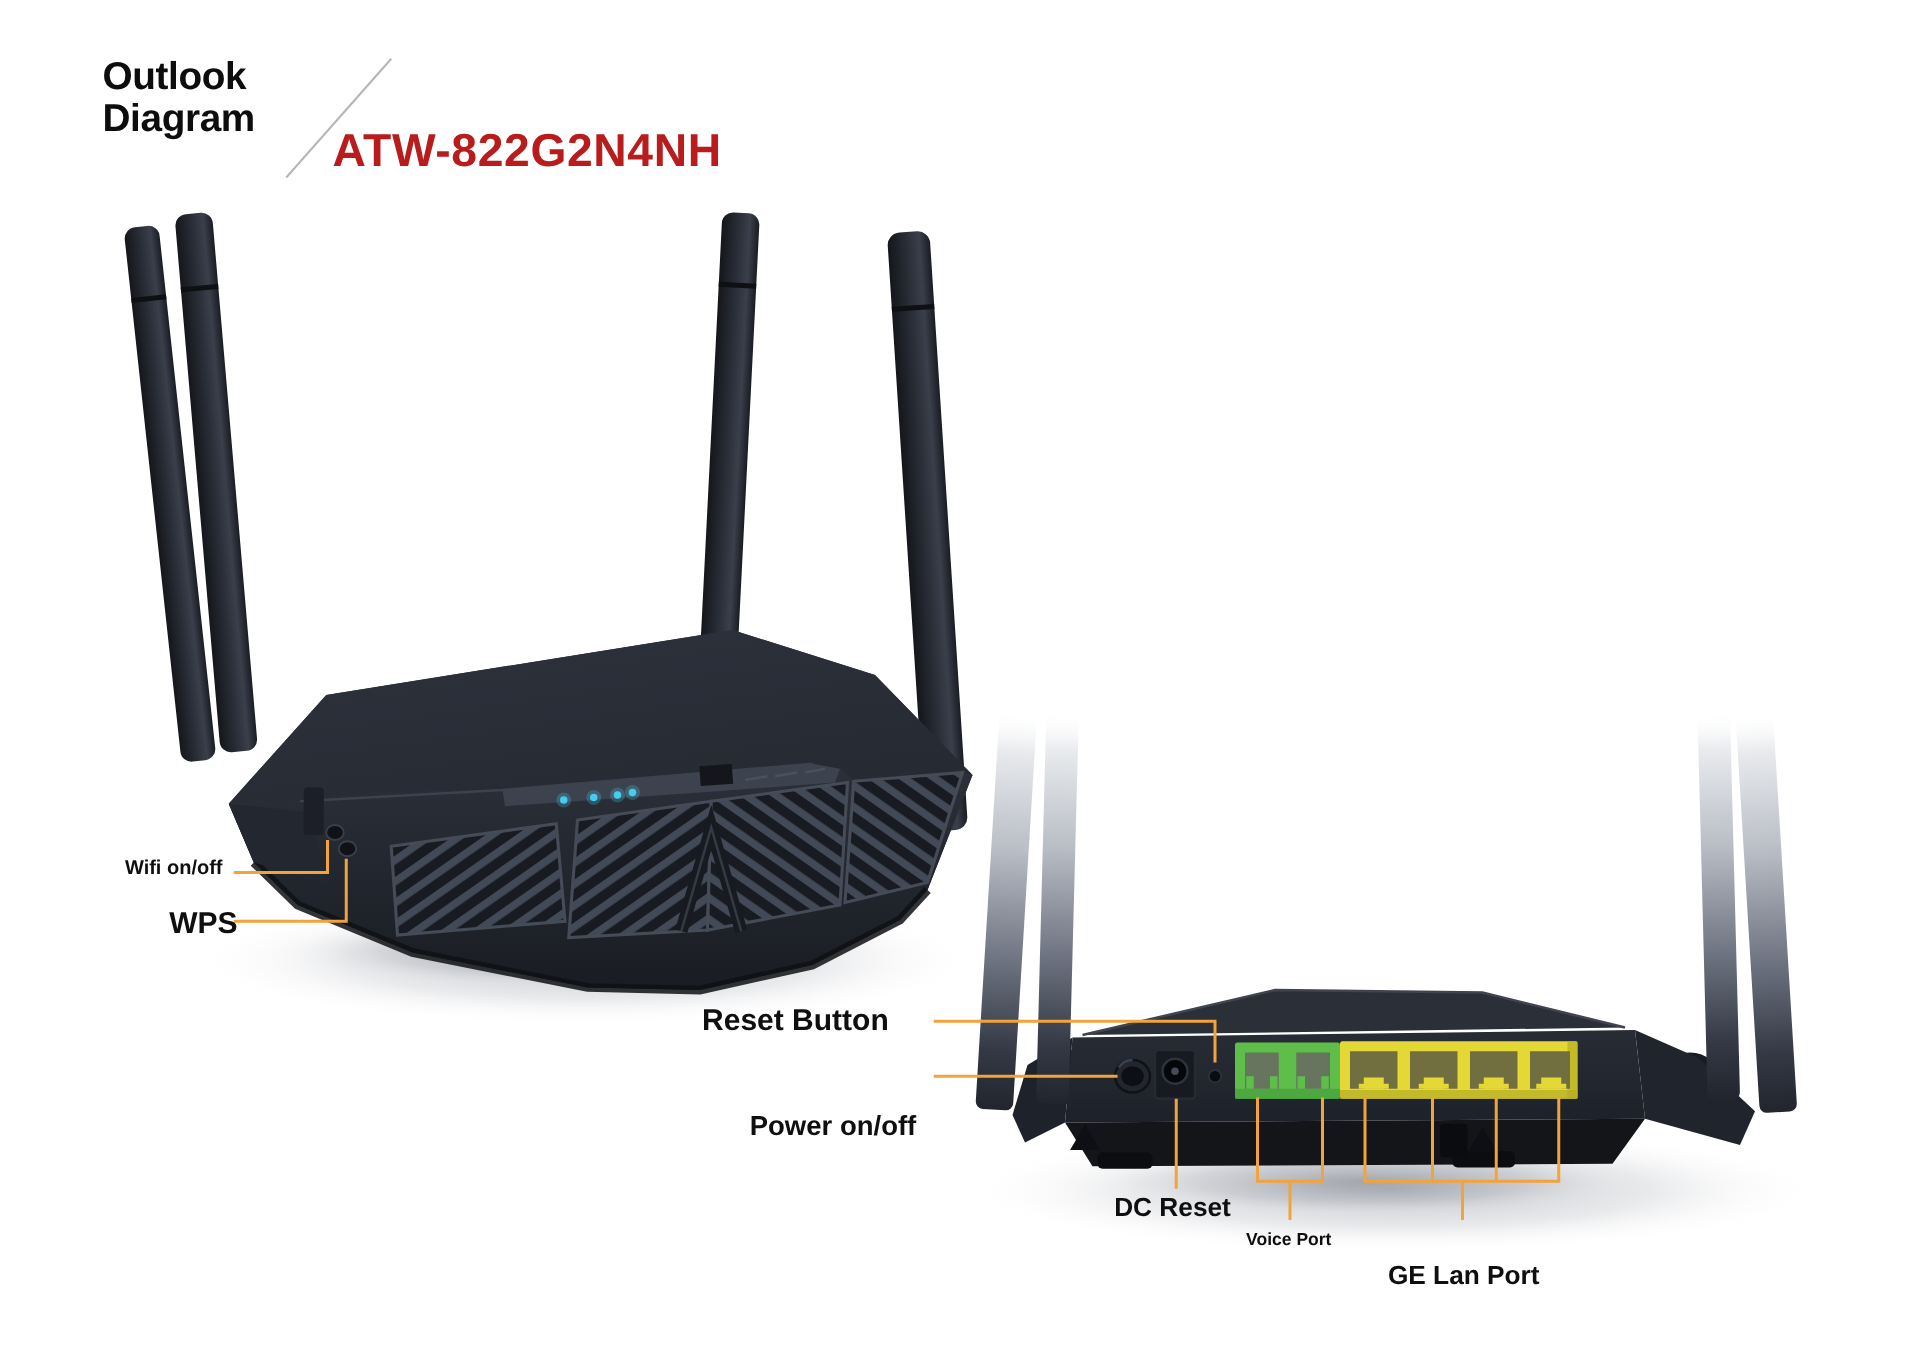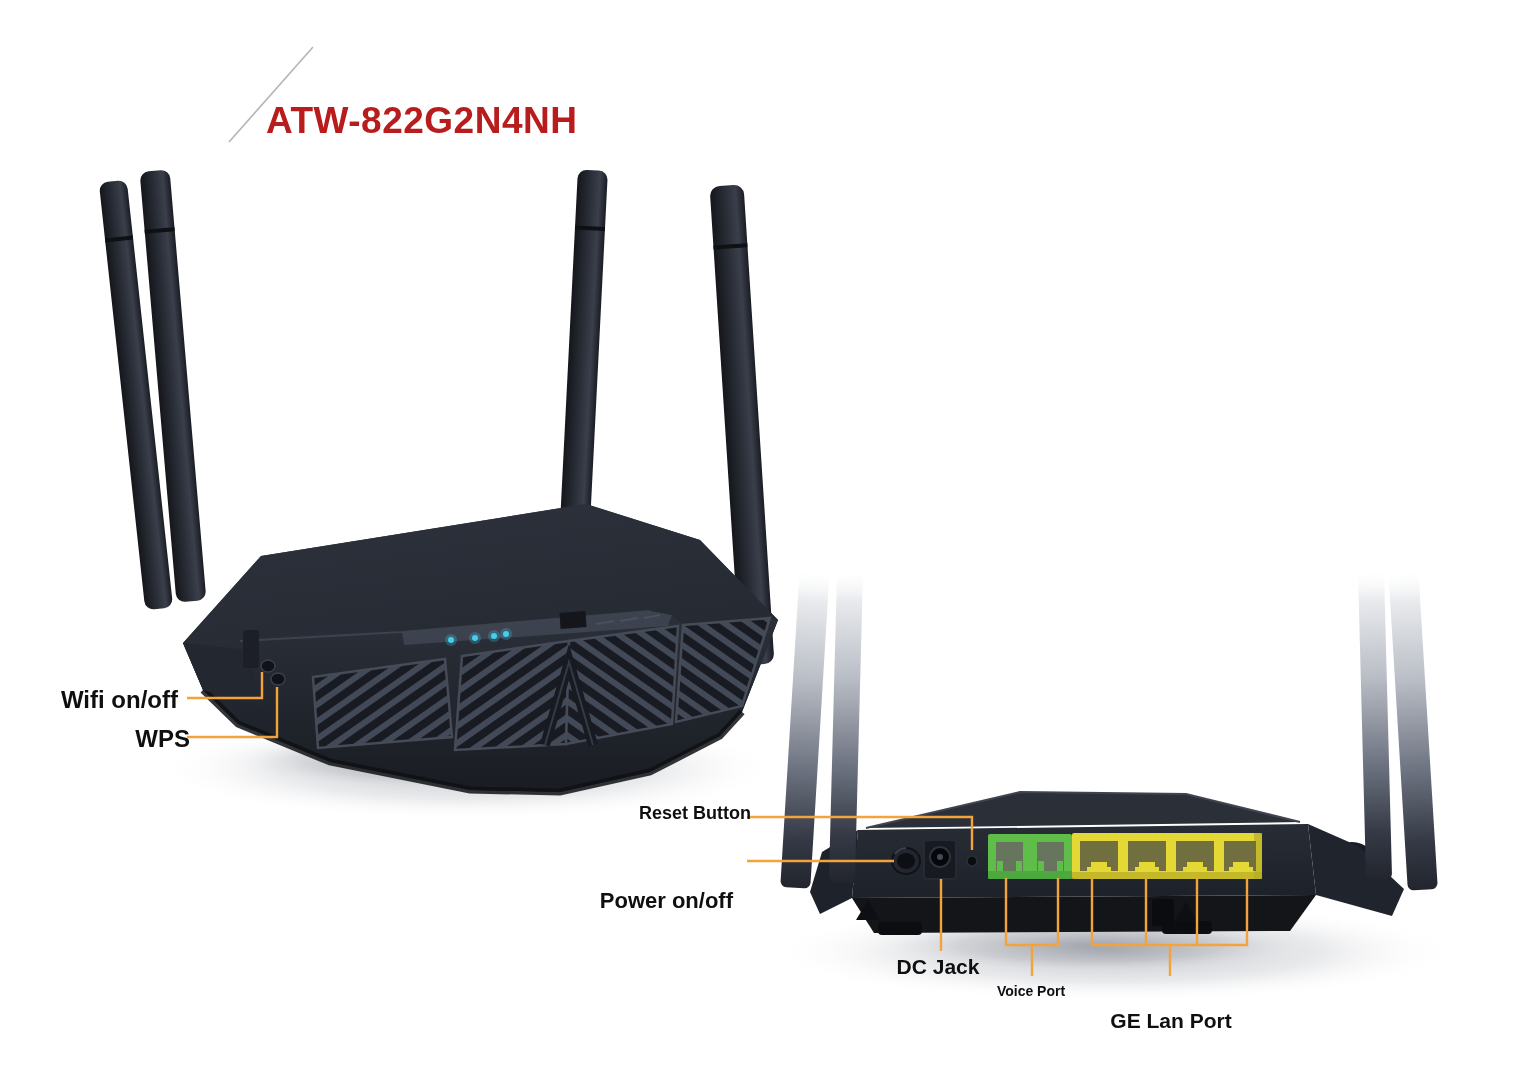--- a/index.html
+++ b/index.html
@@ -225,24 +225,28 @@
     <path class="callout" d="M187,698 H262 V672"></path>
     <path class="callout" d="M187,737 H277 V687"></path>
     <path class="callout" d="M747,817 H972 V850"></path>
     <path class="callout" d="M747,861 H894"></path>
     <path class="callout" d="M941,879 V951"></path>
     <path class="callout" d="M1006,878 V945 H1058 V878 M1032,945 V976"></path>
     <path class="callout" d="M1092,878 V945 H1247 V878 M1146,878 V945 M1197,878 V945 M1170,945 V976"></path>
   </g>
 </svg>
 
+<div class="title">
+  <div>Outlook</div>
+  <div>Diagram</div>
+</div>
 <div class="model">ATW-822G2N4NH</div>
 
-<div class="lab lab-r" style="right:1358px;top:686px;font-size:24px;">Wifi on/off</div>
+<div class="lab lab-r" style="right:1358px;top:686px;font-size:16px;">Wifi on/off</div>
 <div class="lab lab-r" style="right:1346px;top:725px;font-size:24px;">WPS</div>
 
-<div class="lab lab-r" style="right:785px;top:803px;font-size:18px;margin-left:36px;">Reset Button</div>
+<div class="lab lab-r" style="right:825px;top:803px;font-size:24px;margin-left:36px;">Reset Button</div>
 <div class="lab lab-r" style="right:803px;top:888px;font-size:22px;">Power on/off</div>
-<div class="lab lab-c" style="left:938px;top:955px;font-size:21px;">DC Jack</div>
+<div class="lab lab-c" style="left:938px;top:955px;font-size:21px;">DC Reset</div>
 <div class="lab lab-c" style="left:1031px;top:983px;font-size:14px;">Voice Port</div>
 <div class="lab lab-c" style="left:1171px;top:983px;font-size:21px;margin-top:26px;">GE Lan Port</div>
 
 </div>
 
 </body></html>

